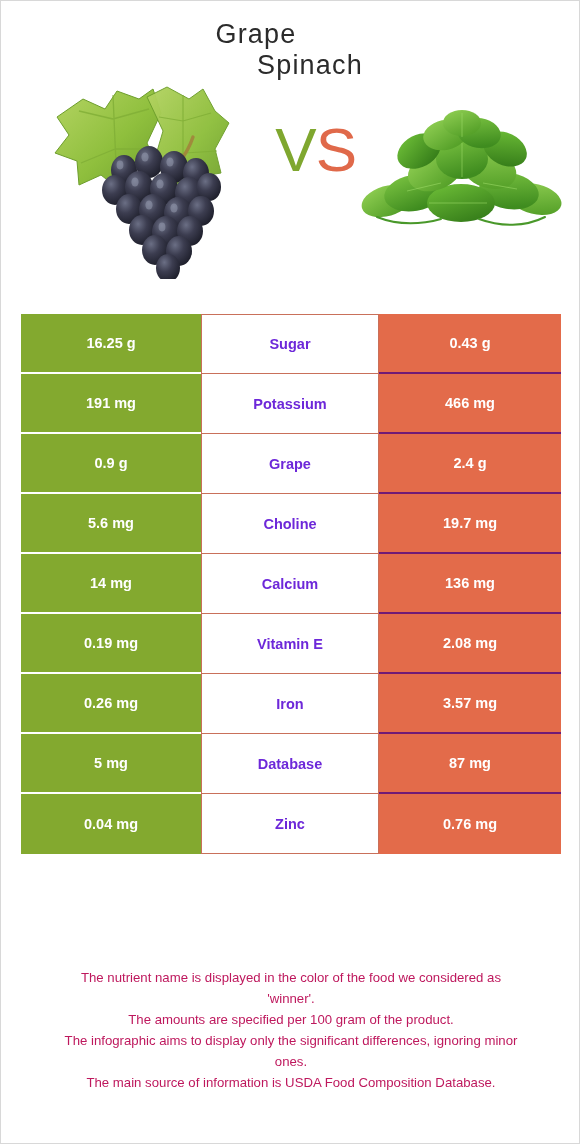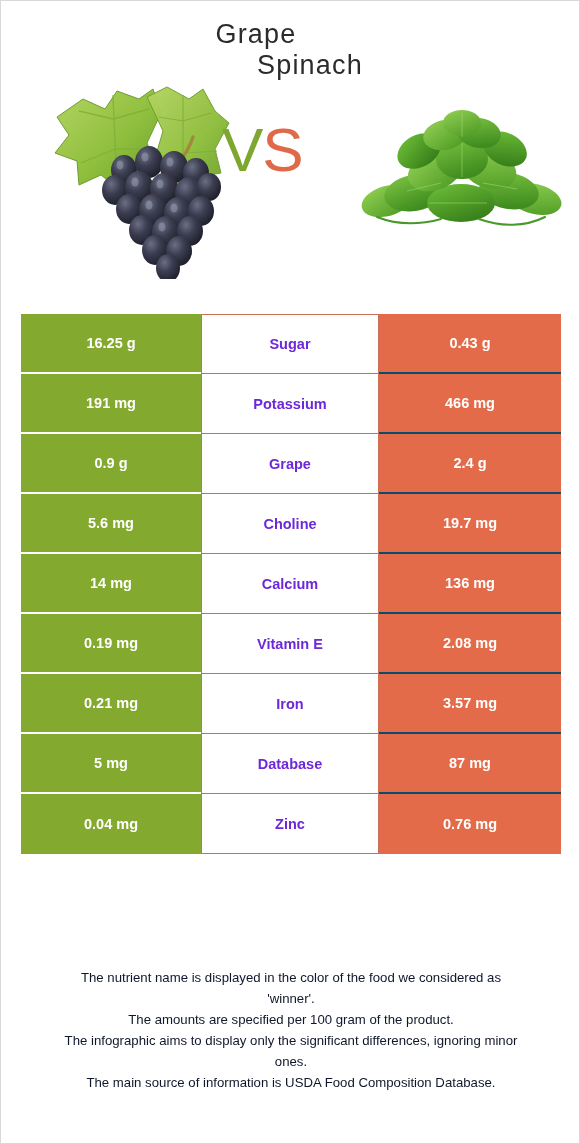--- a/index.html
+++ b/index.html
@@ -65,24 +65,24 @@
   }
   .hero-right {
     position: absolute;
     left: 358px;
     top: 38px;
     width: 205px;
     height: 135px;
   }
   .vs {
     position: absolute;
-    left: 221px;
+    left: 235px;
     top: 58px;
     width: 120px;
-    text-align: left;
+    text-align: right;
     font-size: 62px;
     font-weight: 400;
     letter-spacing: -1px;
     line-height: 1;
     font-family: "Liberation Sans", sans-serif;
   }
   .vs .v { color: #7FA72F; }
   .vs .s { color: #E0694A; }
 
   
@@ -120,37 +120,37 @@
     border-bottom: 1px solid #C9705A;
     font-weight: 600;
   }
   .row:first-child .cell-mid {
     border-top: 1px solid #C9705A;
   }
   .cell-right {
     width: 182px;
     color: #ffffff;
     background: #E36B4A;
-    border-bottom: 2px solid #0c4a6e;
+    border-bottom: 2px solid #701a75;
   }
   .row:last-child .cell-left,
   .row:last-child .cell-right {
     border-bottom: none;
   }
 
   
   .footer {
     position: absolute;
     top: 966px;
     left: 30px;
     width: 520px;
     text-align: center;
     font-size: 13.2px;
     line-height: 21px;
-    color: #0f172a;
+    color: #be185d;
     font-family: "Liberation Sans", sans-serif;
   }
   .footer div { margin: 0; }
 </style>
 </head>
 <body>
 
 <div class="page">
 
   <div class="header">
@@ -290,21 +290,21 @@
         <div class="cell cell-left">14 mg</div>
         <div class="cell cell-mid">Calcium</div>
         <div class="cell cell-right">136 mg</div>
       </div>
       <div class="row">
         <div class="cell cell-left">0.19 mg</div>
         <div class="cell cell-mid">Vitamin E</div>
         <div class="cell cell-right">2.08 mg</div>
       </div>
       <div class="row">
-        <div class="cell cell-left">0.21 mg</div>
+        <div class="cell cell-left">0.26 mg</div>
         <div class="cell cell-mid">Iron</div>
         <div class="cell cell-right">3.57 mg</div>
       </div>
       <div class="row">
         <div class="cell cell-left">5 mg</div>
         <div class="cell cell-mid">Database</div>
         <div class="cell cell-right">87 mg</div>
       </div>
       <div class="row">
         <div class="cell cell-left">0.04 mg</div>

